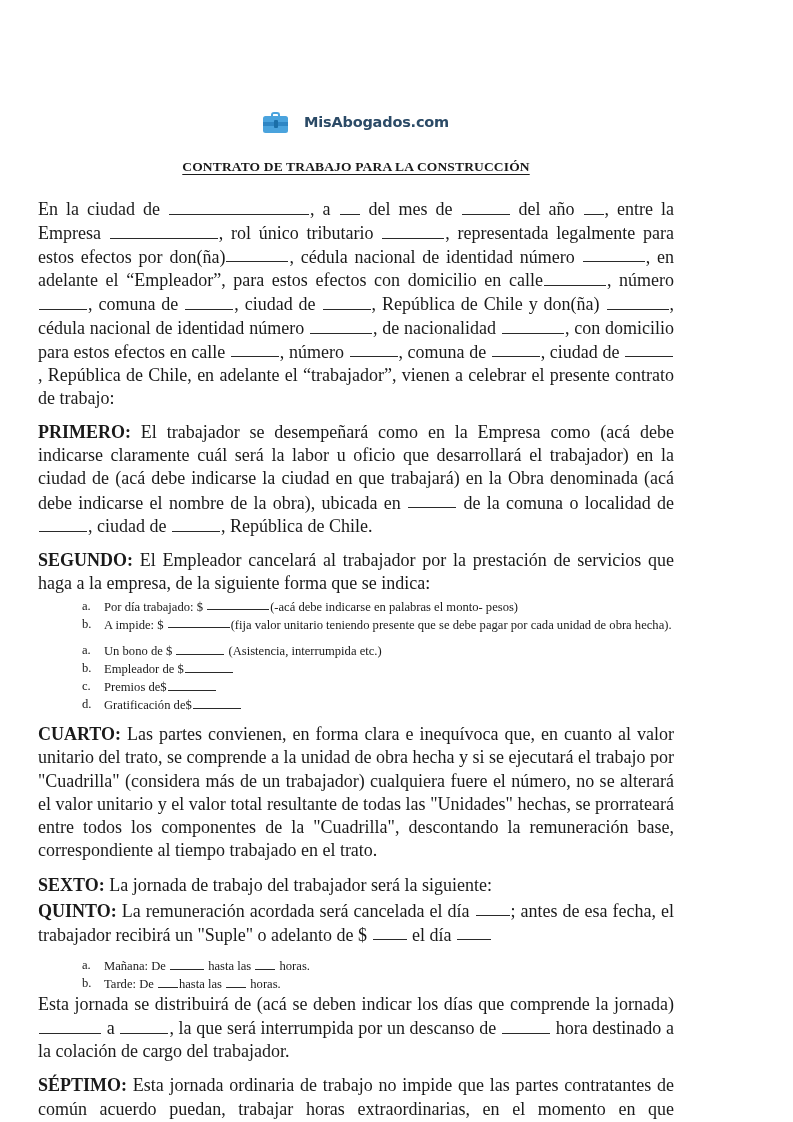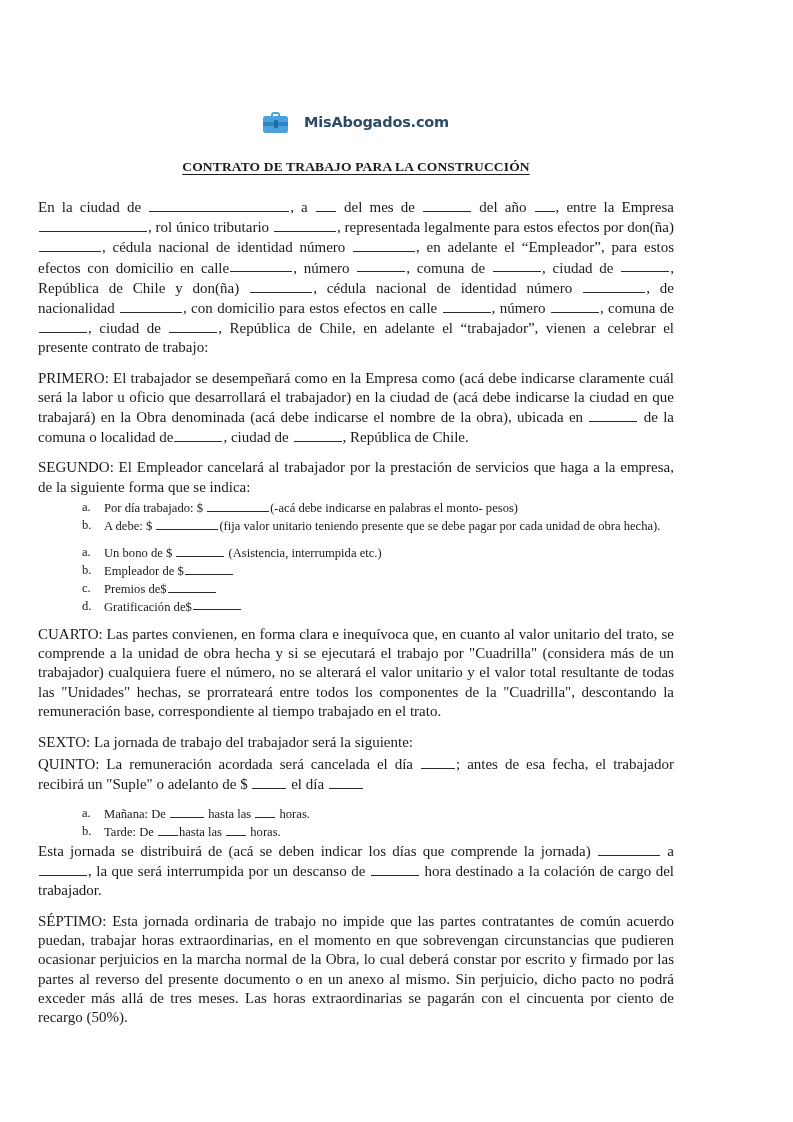--- a/index.html
+++ b/index.html
@@ -103,28 +103,28 @@
     letter-spacing: 0.15px;
     text-decoration: underline;
     text-underline-offset: 2.5px;
     margin: 17px 0 22px 0;
     line-height: 1.2;
   }
 
   
   p.para {
     margin: 0 0 11px 0;
-    font-size: 15px;
+    font-size: 18px;
     line-height: 1.29;
     text-align: justify;
     text-justify: inter-word;
   }
   p.para.tight { margin-bottom: 2px; }
 
-  .lead { font-weight: normal; }
+  .lead { font-weight: bold; }
 
   
   .fill {
     display: inline-block;
     border-bottom: 1px solid #2a2a2a;
     vertical-align: baseline;
     height: 0.92em;
     margin: 0 1px;
   }
   .fill.xs { width: 20px; }
@@ -176,21 +176,21 @@
     <p class="para"><span>En la ciudad de </span><span class="fill huge"></span><span>, a </span><span class="fill xs"></span><span> del mes de </span><span class="fill m"></span><span> del año </span><span class="fill xs"></span><span>, entre la Empresa </span><span class="fill xxl"></span><span>, rol único tributario </span><span class="fill l"></span><span>, representada legalmente para estos efectos por don(ña)</span><span class="fill l"></span><span>, cédula nacional de identidad número </span><span class="fill l"></span><span>, en adelante el “Empleador”, para estos efectos con domicilio en calle</span><span class="fill l"></span><span>, número </span><span class="fill m"></span><span>, comuna de </span><span class="fill m"></span><span>, ciudad de </span><span class="fill m"></span><span>, República de Chile y don(ña) </span><span class="fill l"></span><span>, cédula nacional de identidad número </span><span class="fill l"></span><span>, de nacionalidad </span><span class="fill l"></span><span>, con domicilio para estos efectos en calle </span><span class="fill m"></span><span>, número </span><span class="fill m"></span><span>, comuna de </span><span class="fill m"></span><span>, ciudad de </span><span class="fill m"></span><span>, República de Chile, en adelante el “trabajador”,  vienen a celebrar el presente contrato de trabajo:</span></p>
 
     <p class="para"><span class="lead">PRIMERO:</span><span> El trabajador se desempeñará como en la Empresa como (acá debe indicarse claramente cuál será la labor u oficio que desarrollará el trabajador) en la ciudad de (acá debe indicarse la ciudad en que trabajará) en la Obra denominada (acá debe indicarse el nombre de la obra), ubicada en </span><span class="fill m"></span><span> de la comuna o localidad de</span><span class="fill m"></span><span>, ciudad de </span><span class="fill m"></span><span>, República de Chile.</span></p>
 
     <p class="para tight"><span class="lead">SEGUNDO:</span><span> El Empleador cancelará al trabajador por la prestación de servicios que haga a la empresa, de la siguiente forma que se indica:</span></p>
     <ol class="alpha">
       <li>
         <span class="marker">a.</span><span>Por día trabajado: $ </span><span class="fill l"></span><span>(-acá debe indicarse en palabras el monto- pesos)</span>
       </li>
       <li>
-        <span class="marker">b.</span><span>A debe: $ </span><span class="fill l"></span><span>(fija valor unitario teniendo presente que se debe pagar por cada unidad de obra hecha).</span>
+        <span class="marker">b.</span><span>A impide: $ </span><span class="fill l"></span><span>(fija valor unitario teniendo presente que se debe pagar por cada unidad de obra hecha).</span>
       </li>
     </ol>
 
     <ol class="alpha">
       <li>
         <span class="marker">a.</span><span>Un bono de $ </span><span class="fill m"></span><span> (Asistencia, interrumpida etc.)</span>
       </li>
       <li>
         <span class="marker">b.</span><span>Empleador de $</span><span class="fill m"></span><span></span>
       </li>

